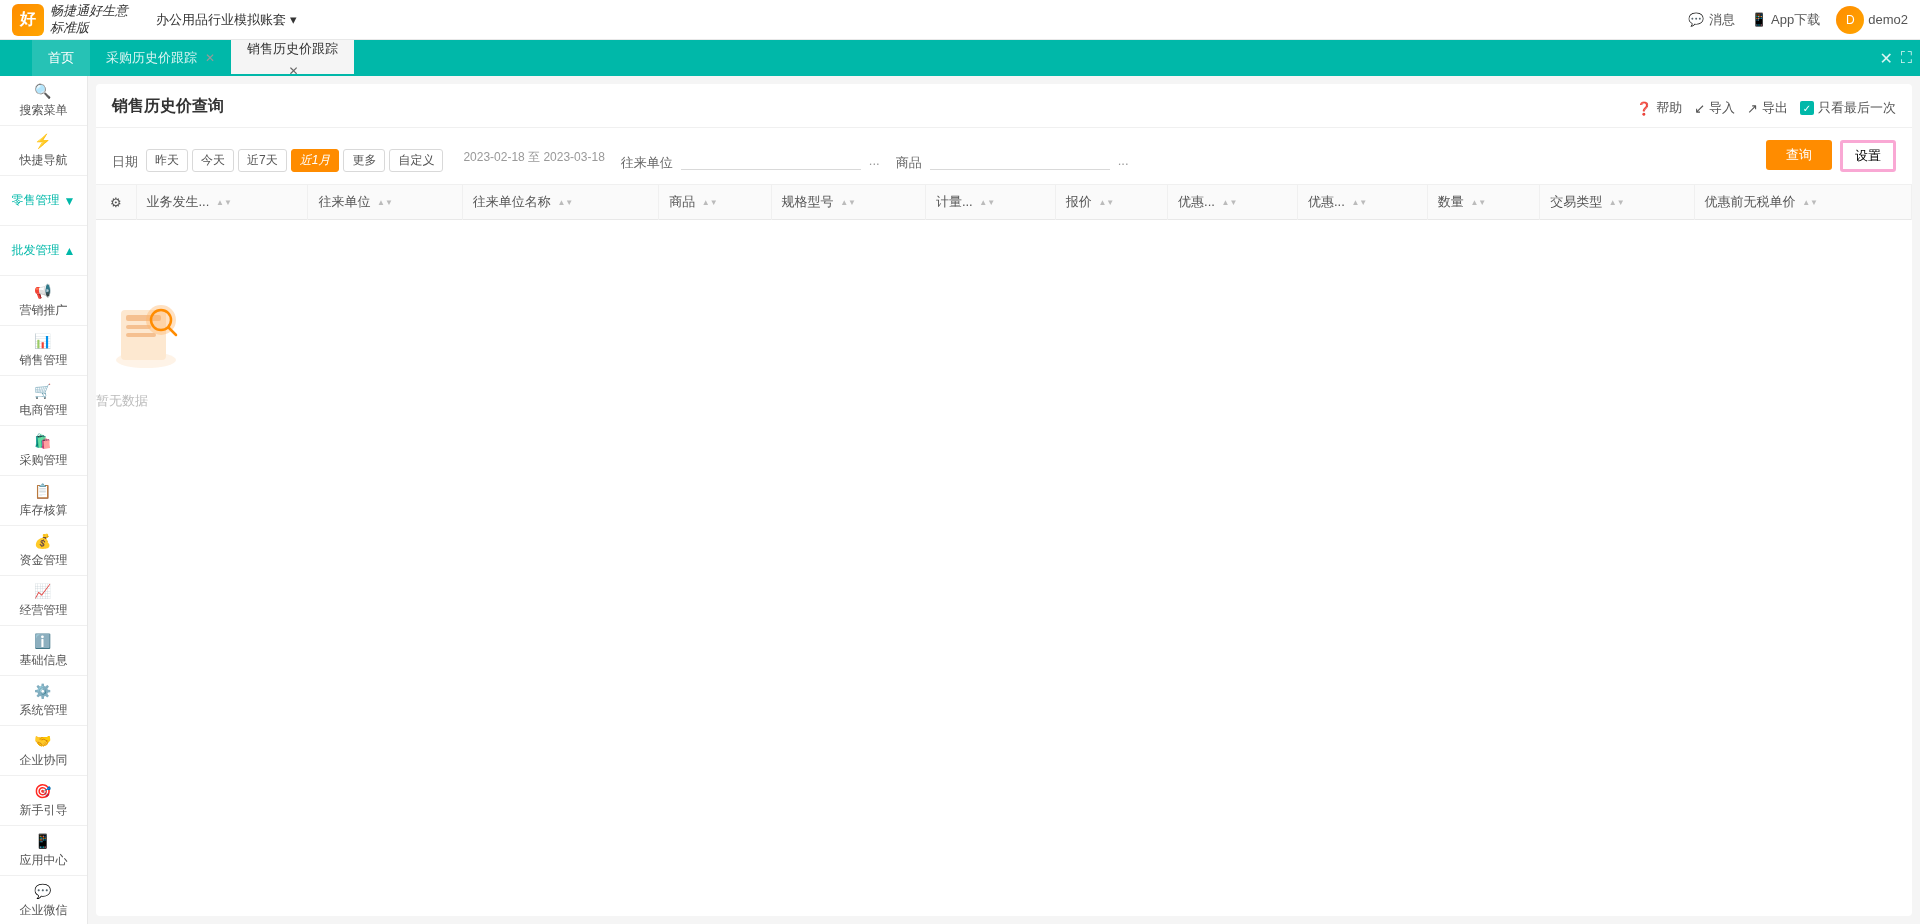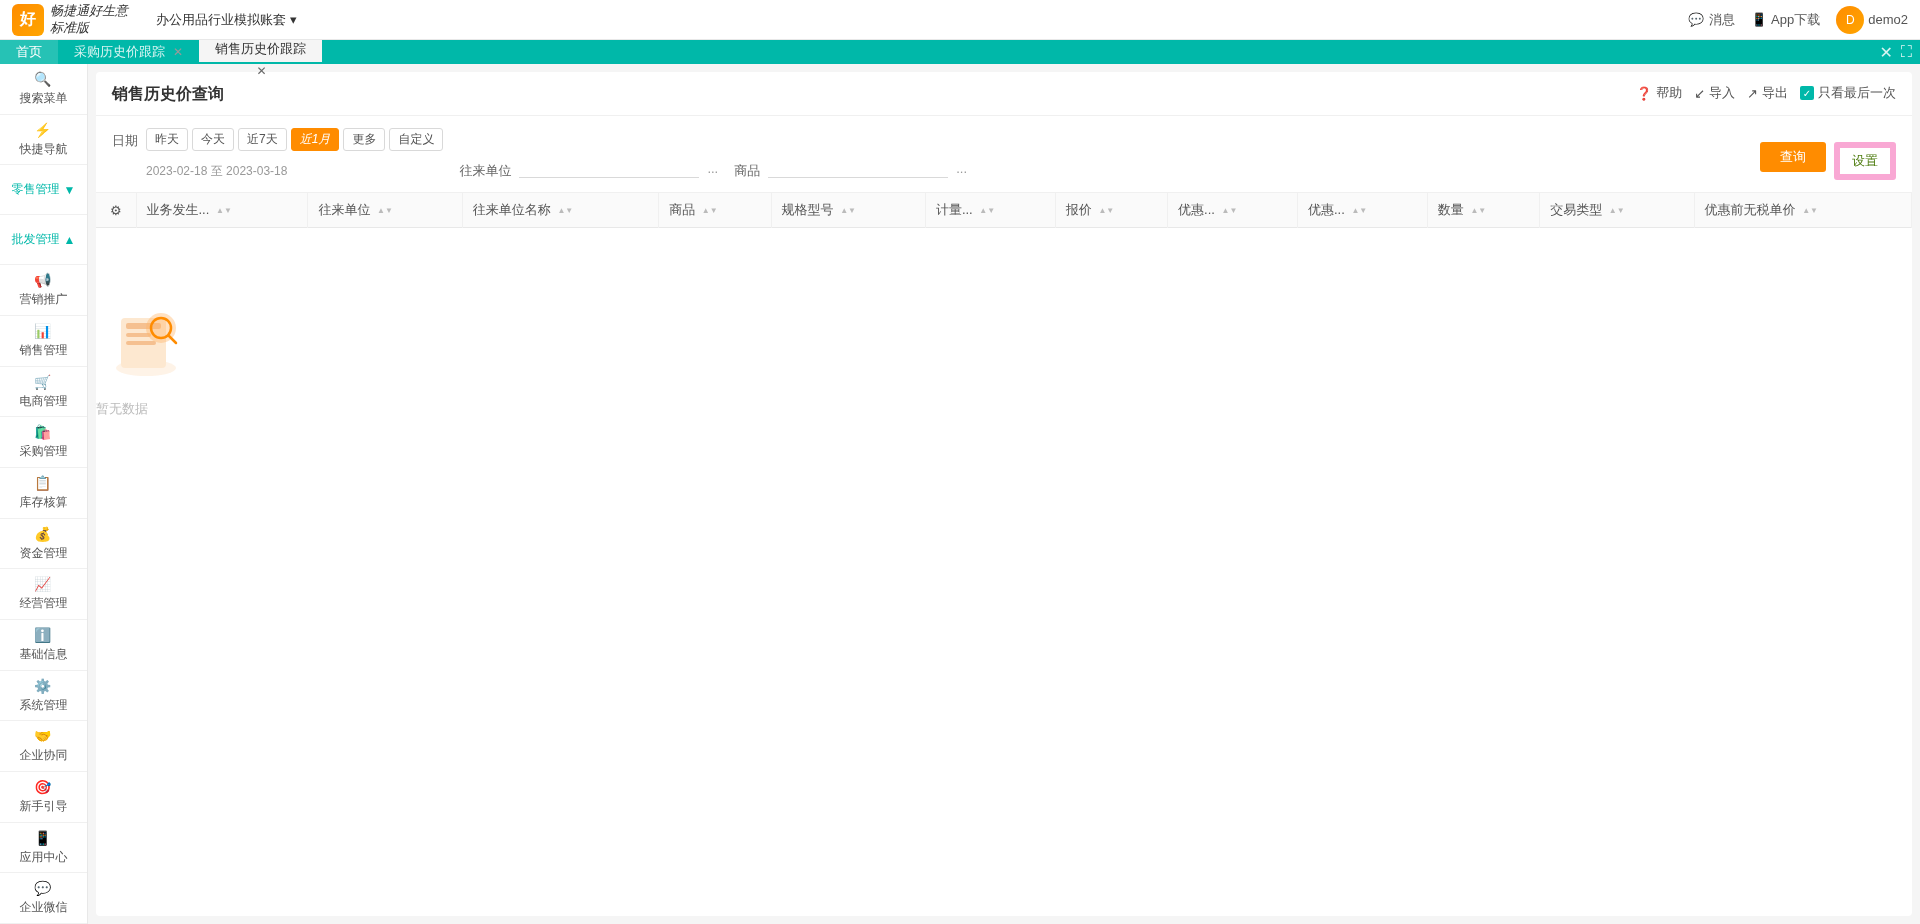--- a/index.html
+++ b/index.html
@@ -73,25 +73,26 @@
       background: linear-gradient(135deg, #ff8c00, #ffa500);
       display: flex;
       align-items: center;
       justify-content: center;
       color: white;
       font-size: 12px;
     }
 
     
     .tab-bar {
-      height: 24px;
+      height: 36px;
       background: #00b8a9;
       display: flex;
       align-items: stretch;
       flex-shrink: 0;
+      padding-left: 32px;
     }
     .tab-item {
       display: flex;
       align-items: center;
       padding: 0 16px;
       color: rgba(255,255,255,0.85);
       font-size: 13px;
       cursor: pointer;
       position: relative;
       gap: 6px;
@@ -191,21 +192,21 @@
       background: #fff;
       margin: 8px;
       border-radius: 4px;
       display: flex;
       flex-direction: column;
       overflow: hidden;
     }
     .page-header {
       padding: 12px 16px 0;
       display: flex;
-      align-items: flex-start;
+      align-items: flex-end;
       justify-content: space-between;
       border-bottom: 1px solid #f0f0f0;
       padding-bottom: 10px;
     }
     .page-title {
       font-size: 16px;
       font-weight: 600;
       color: #333;
     }
     .page-header-actions {
@@ -253,22 +254,22 @@
       gap: 8px;
     }
     .filter-label {
       color: #666;
       font-size: 13px;
       white-space: nowrap;
       padding-top: 4px;
     }
     .filter-options {
       display: flex;
-      flex-direction: column;
-      gap: 12px;
+      flex-direction: row;
+      gap: 20px;
     }
     .filter-date-row {
       display: flex;
       align-items: center;
       gap: 4px;
     }
     .date-btn {
       padding: 2px 8px;
       border: 1px solid #d9d9d9;
       border-radius: 3px;
@@ -317,22 +318,22 @@
       background: #ff8c00;
       color: white;
       border: none;
       padding: 6px 20px;
       border-radius: 3px;
       cursor: pointer;
       font-size: 13px;
     }
     .btn-settings {
       background: #fff;
-      color: #4d7c0f;
-      border: 6px solid #f9a8d4;
+      color: #000000;
+      border: 3px solid #f9a8d4;
       padding: 4px 12px;
       border-radius: 3px;
       cursor: pointer;
       font-size: 13px;
     }
 
     
     .table-container {
       flex: 1;
       overflow: auto;

